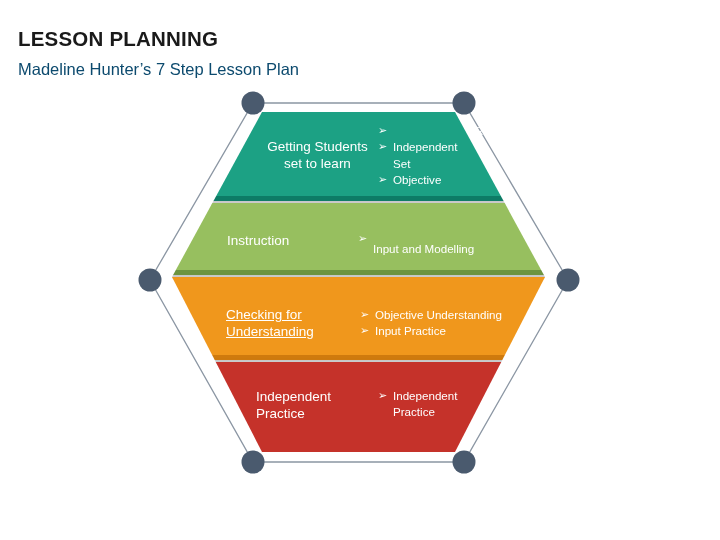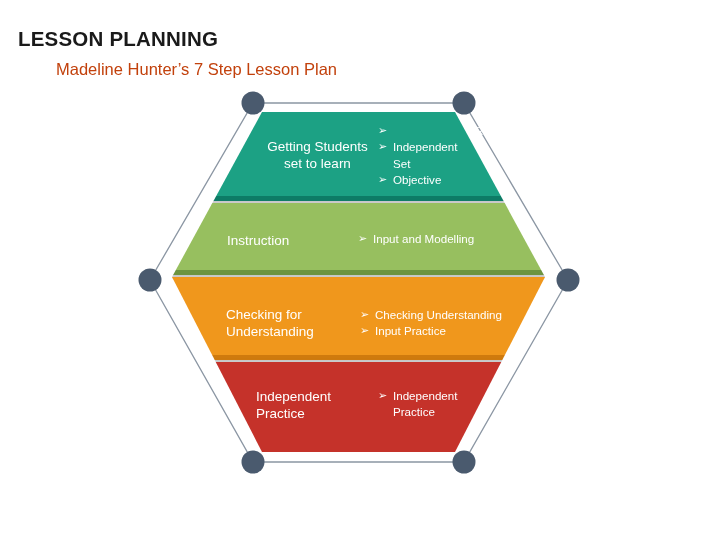--- a/index.html
+++ b/index.html
@@ -36,24 +36,23 @@
     font-weight: bold;
     color: #1a1a1a;
     letter-spacing: 0.2px;
     line-height: 1.1;
     white-space: nowrap;
   }
   #subtitle {
     margin-top: 9px;
     font-size: 16.5px;
     font-weight: normal;
-    color: #c2410c;
+    color: #0c4a6e;
     line-height: 1.1;
     white-space: nowrap;
-    margin-left: 38px;
   }
 
   
   #diagram {
     position: absolute;
     left: 0;
     top: 0;
     width: 720px;
     height: 540px;
   }
@@ -94,21 +93,21 @@
     white-space: pre-line;
   }
 
   
   #label-0 { left: 255px; top: 126px; width: 125px; }
   #items-0 { left: 378px; top: 111px; width: 135px; }
 
   #label-1 { left: 227px; top: 220px; width: 140px; }
   #items-1 { left: 358px; top: 219px; width: 175px; }
 
-  #label-2 { left: 226px; top: 294px; width: 145px; }
+  #label-2 { left: 226px; top: 294px; width: 145px; text-decoration: underline; }
   #items-2 { left: 360px; top: 295px; width: 185px; }
 
   #label-3 { left: 256px; top: 376px; width: 130px; }
   #items-3 { left: 378px; top: 376px; width: 130px; }
 
   
   #bottom-bar {
     position: absolute;
     left: 0;
     top: 532px;
@@ -186,30 +185,30 @@
       <div class="item-row">
         <span class="item-bullet">➢</span>
         <span class="item-text" style="white-space: pre-line;">Objective</span>
       </div>
     </div>
 
     <div class="band-label" id="label-1" style="white-space: pre-line;">Instruction</div>
     <div class="band-items" id="items-1">
       <div class="item-row">
         <span class="item-bullet">➢</span>
-        <span class="item-text" style="white-space: pre-line;">Input and Modelling</span>
+        <span class="item-text" style="white-space: pre-line; margin-top: 10px;">Input and Modelling</span>
       </div>
     </div>
 
     <div class="band-label" id="label-2" style="white-space: pre-line;">Checking  for
 Understanding</div>
     <div class="band-items" id="items-2">
       <div class="item-row">
         <span class="item-bullet">➢</span>
-        <span class="item-text" style="white-space: pre-line;">Checking Understanding</span>
+        <span class="item-text" style="white-space: pre-line;">Objective Understanding</span>
       </div>
       <div class="item-row">
         <span class="item-bullet">➢</span>
         <span class="item-text" style="white-space: pre-line;">Input Practice</span>
       </div>
     </div>
 
     <div class="band-label" id="label-3" style="white-space: pre-line;">Independent
 Practice</div>
     <div class="band-items" id="items-3">

